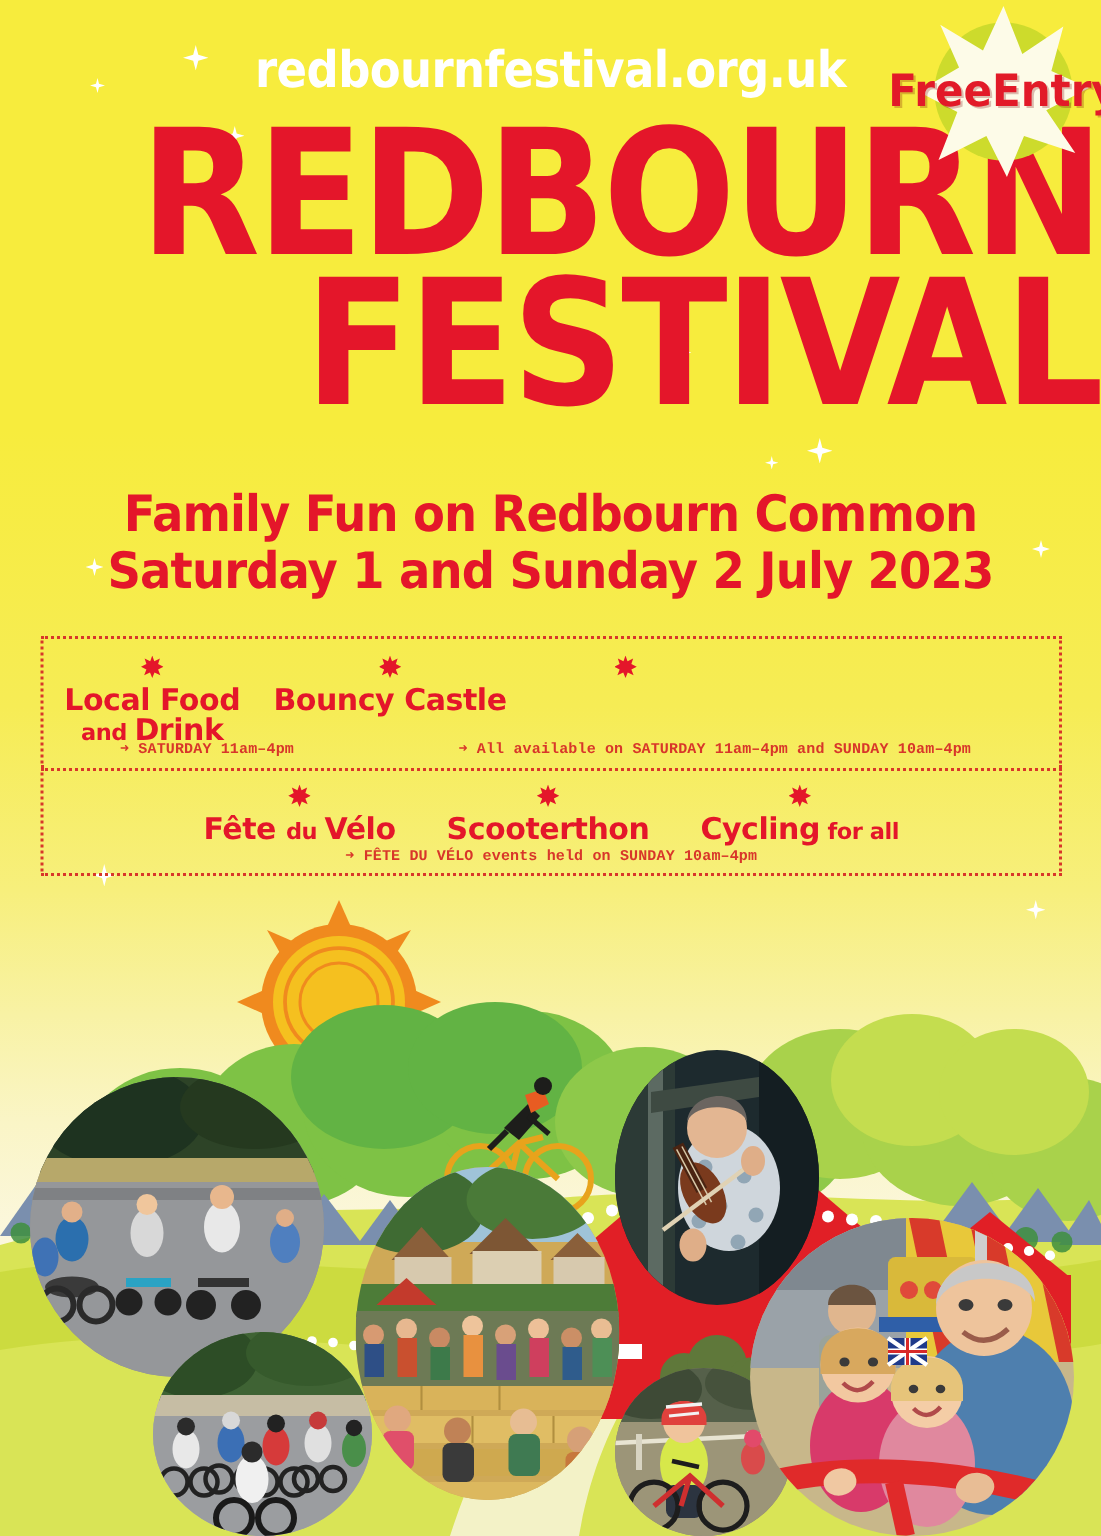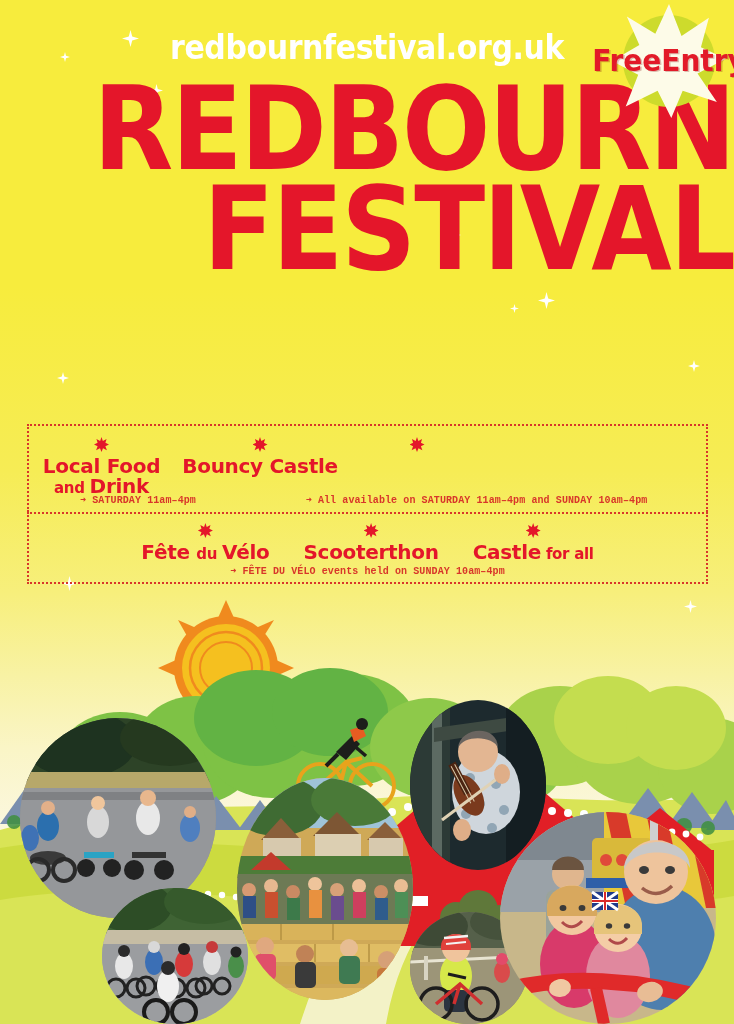--- a/index.html
+++ b/index.html
@@ -291,20 +291,24 @@
       <span>Free</span>
       <span>Entry</span>
     </div>
   </div>
 
   <div id="title-block">
     <span class="title-line" id="title-line-1">REDBOURN</span>
     <span class="title-line" id="title-line-2">FESTIVAL</span>
   </div>
 
+  <div id="subtitle-block">
+    <span class="subtitle-line">Family Fun on Redbourn Common</span>
+    <span class="subtitle-line">Saturday 1 and Sunday 2 July 2023</span>
+  </div>
 
   <div id="info-panel">
 
     <div class="info-row">
 
 
       <div class="info-cell c2">
         <span class="star-mark"></span>
         <div class="cell-title cell-title-2l">
           <div>Local Food</div>
@@ -340,21 +344,21 @@
         <div class="row2-item">
           <span class="star-mark"></span>
           <div class="cell-title cell-title-2l">
             <span>Scooterthon</span>
           </div>
         </div>
 
         <div class="row2-item">
           <span class="star-mark"></span>
           <div class="cell-title cell-title-2l">
-            <span>Castle</span><span class="small"> for all</span>
+            <span>Cycling</span><span class="small"> for all</span>
           </div>
         </div>
 
       </div>
       <div class="note note-row-2">➜ FÊTE DU VÉLO events held on SUNDAY 10am–4pm</div>
     </div>
 
   </div>
 
   <div id="scene">

